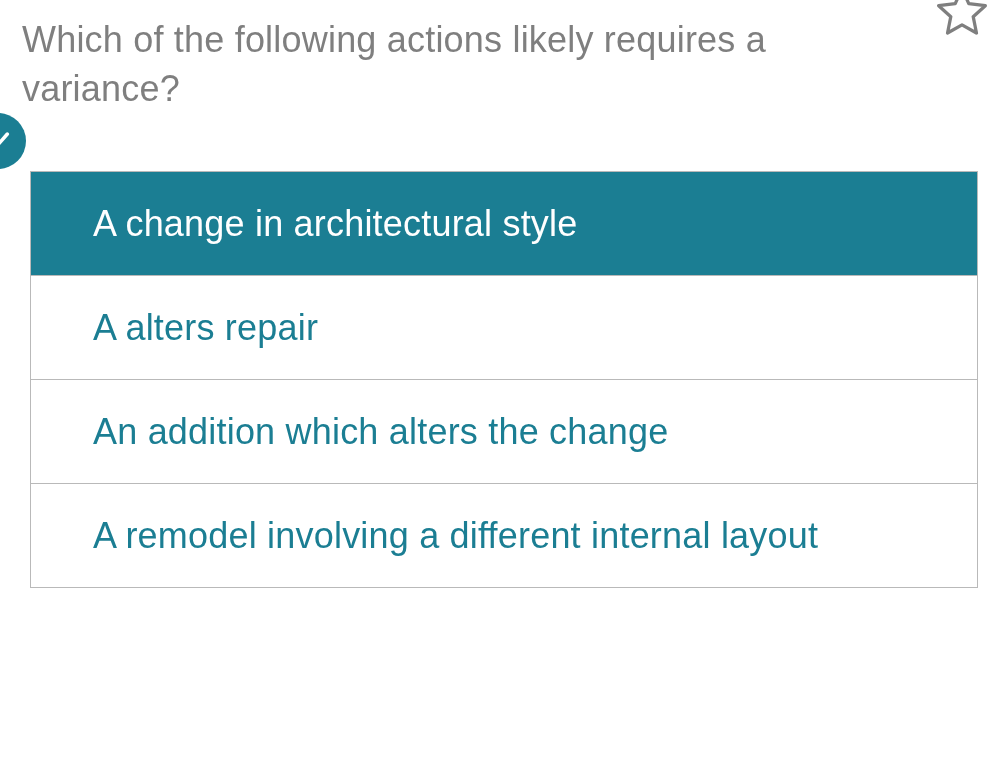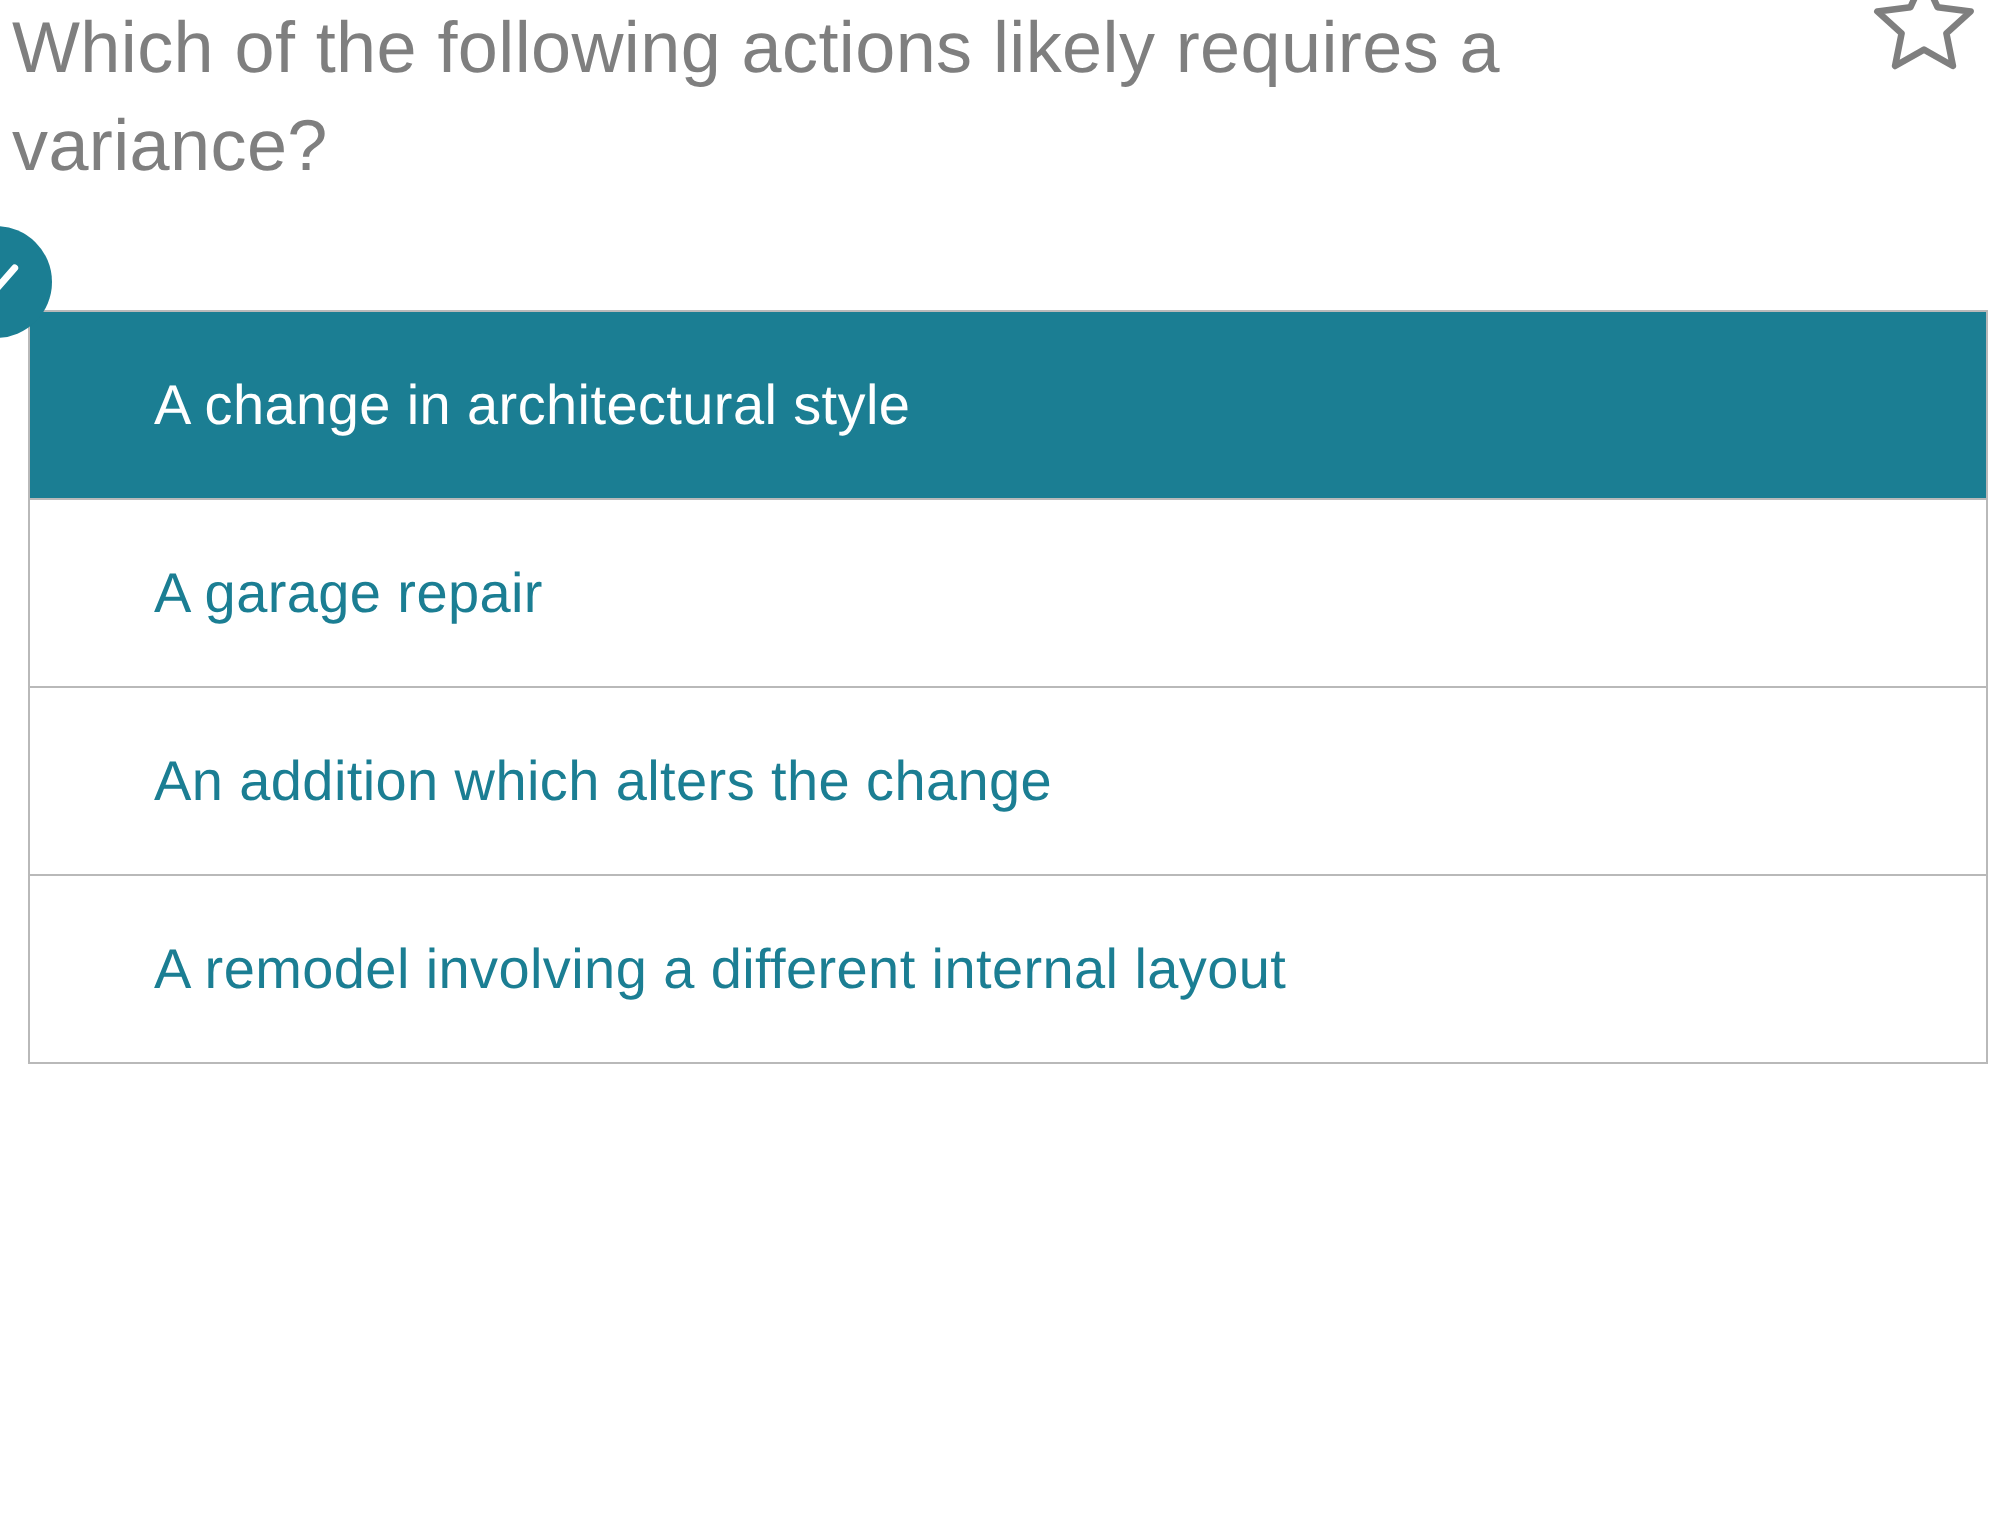--- a/index.html
+++ b/index.html
@@ -12,21 +12,21 @@
       font-family: "Futura", "Century Gothic", "Avenir", "Helvetica Neue", Arial, sans-serif;
       background: #ffffff;
       width: 1008px;
       height: 770px;
       position: relative;
       overflow: hidden;
     }
 
     .question-area {
       position: relative;
-      padding: 0;
+      padding: 16px;
     }
 
     .question-text {
       color: #7f7f7f;
       font-size: 36px;
       font-weight: 300;
       line-height: 1.35;
       padding: 0 24px 0 6px;
       max-width: 860px;
       letter-spacing: 0.2px;
@@ -67,21 +67,21 @@
     }
 
     .options-wrap {
       margin: 58px 14px 0 14px;
       border: 1px solid #b9b9b9;
     }
 
     .option-row {
       border-top: 1px solid #b9b9b9;
       padding: 29px 62px;
-      font-size: 28px;
+      font-size: 36px;
       font-weight: 300;
       color: #1b7e93;
       cursor: pointer;
       letter-spacing: 0.2px;
       line-height: 1.25;
     }
 
     .option-row:first-child {
       border-top: none;
     }
@@ -108,21 +108,21 @@
     <svg viewBox="0 0 24 24" fill="none" stroke="#ffffff" stroke-width="3" stroke-linecap="round" stroke-linejoin="round">
       <polyline points="4,12.5 9.5,18 20,6"></polyline>
     </svg>
   </div>
 
   <div class="options-wrap">
     <div class="option-row selected">
       <span>A change in architectural style</span>
     </div>
     <div class="option-row">
-      <span>A garage repair</span>
+      <span>A alters repair</span>
     </div>
     <div class="option-row">
       <span>An addition which alters the change</span>
     </div>
     <div class="option-row">
       <span>A remodel involving a different internal layout</span>
     </div>
   </div>
 
 </div>

